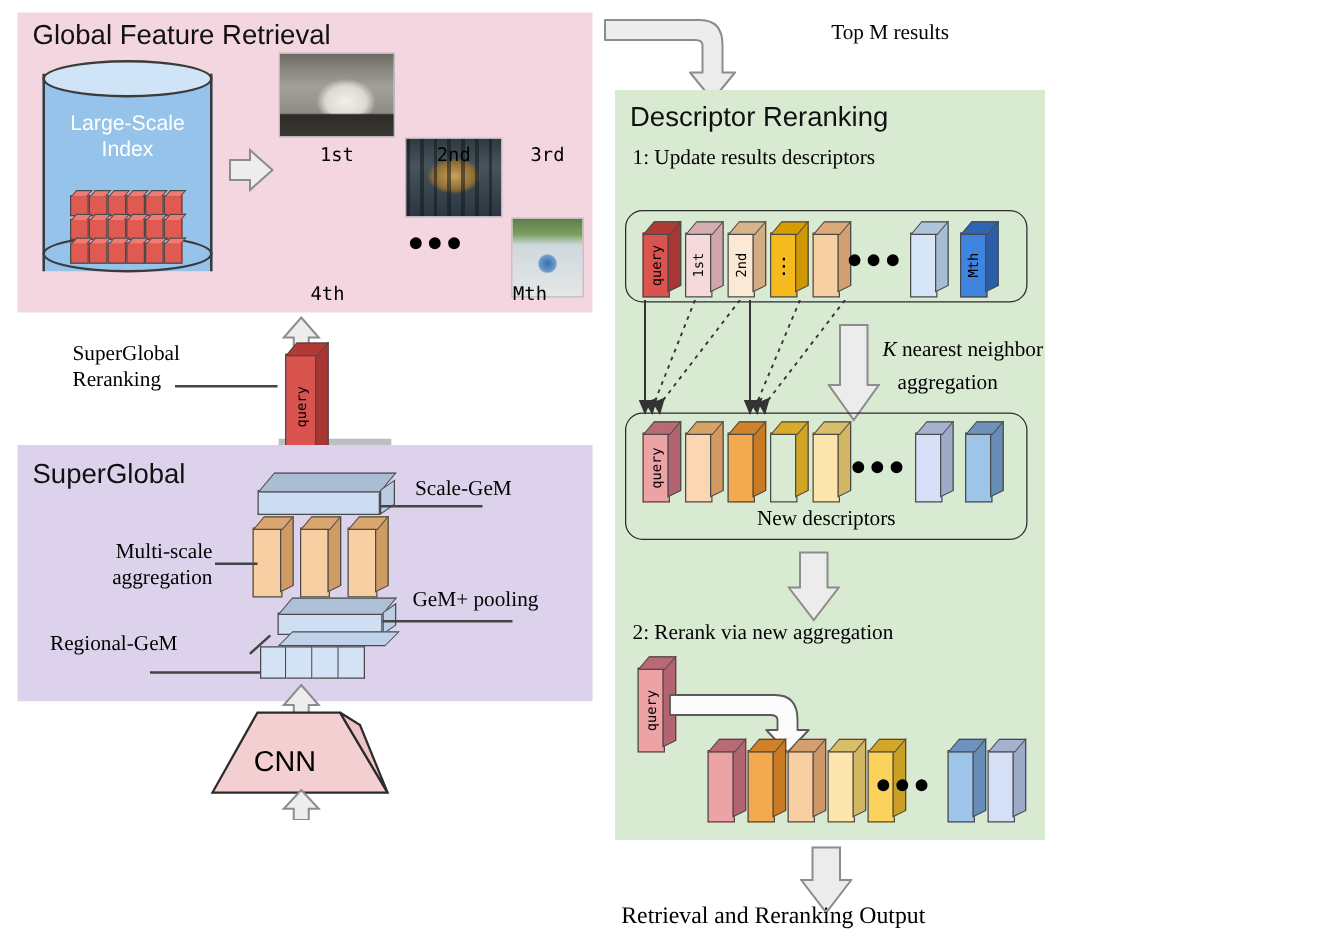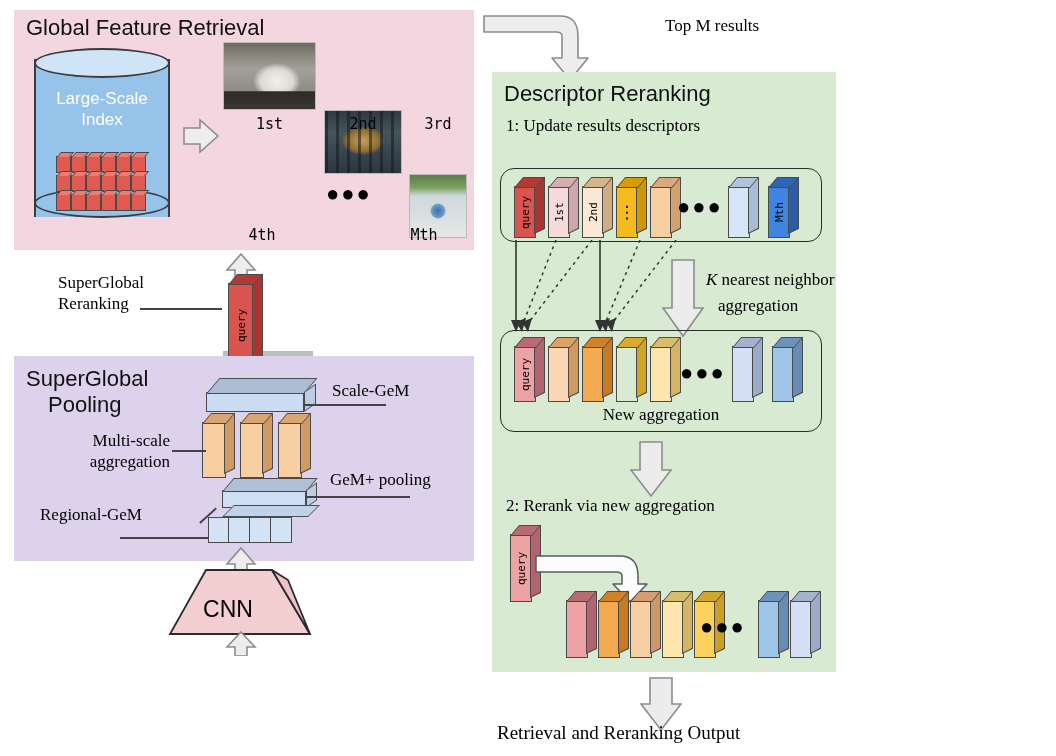--- a/index.html
+++ b/index.html
@@ -150,21 +150,20 @@
   <div class="face" style="height:85px;background:#d9534f;"></div>
   <div class="side" style="height:85px;background:#a83632;"></div>
   <div class="topf" style="background:#b23a36;"></div>
   <div class="txt">query</div>
 </div>
 
 <div class="abs" id="panel-pooling"></div>
 
 <div class="abs panel-title" style="left:26px;top:366px;line-height:1.2;">
   <div>SuperGlobal</div>
-  <div style="padding-left:22px;">Pooling</div>
 </div>
 
 <div class="abs" style="left:206px;top:378px;width:108px;height:34px;">
   <div style="position:absolute;left:0;top:14px;width:98px;height:20px;background:#ccdcf2;border:1.5px solid #4a4a4a;box-sizing:border-box;"></div>
   <div style="position:absolute;left:0;top:0px;width:98px;height:16px;background:#aabdd3;border:1.5px solid #4a4a4a;box-sizing:border-box;transform:skewX(-40deg);transform-origin:bottom left;"></div>
   <div style="position:absolute;left:98px;top:14px;width:12px;height:20px;background:#bccde3;border:1.5px solid #4a4a4a;box-sizing:border-box;transform:skewY(-35deg);transform-origin:bottom left;"></div>
 </div>
 <div class="leader" style="left:304px;top:404px;width:82px;"></div>
 <div class="abs lbl" style="left:332px;top:381px;">Scale-GeM</div>
 
@@ -340,21 +339,21 @@
       <div class="side" style="height: 56px; background: rgb(158, 171, 200);"></div>
       <div class="topf" style="background: rgb(165, 178, 207);"></div>
     </div>
     <div class="bar" style="left: 272px; top: 16px; width: 22px; height: 56px;">
       <div class="face" style="height: 56px; background: rgb(158, 196, 232);"></div>
       <div class="side" style="height: 56px; background: rgb(103, 140, 182);"></div>
       <div class="topf" style="background: rgb(109, 147, 189);"></div>
     </div>
   </div>
 <div class="abs dots3" style="left:680px;top:362px;">●●●</div>
-<div class="abs lbl" style="left:500px;top:405px;width:322px;text-align:center;">New aggregation</div>
+<div class="abs lbl" style="left:500px;top:405px;width:322px;text-align:center;">New descriptors</div>
 
 <svg class="abs" style="left:630px;top:440px;" width="42" height="58">
   <polygon points="10,2 32,2 32,30 41,30 21,56 1,30 10,30" fill="#ececec" stroke="#8c8c8c" stroke-width="1.6"></polygon>
 </svg>
 
 <div class="abs lbl" style="left:506px;top:496px;">2: Rerank via new aggregation</div>
 
 <div class="bar" style="left:510px;top:534px;width:22px;height:68px;">
   <div class="face" style="height:68px;background:#eda2a4;"></div>
   <div class="side" style="height:68px;background:#b26570;"></div>

